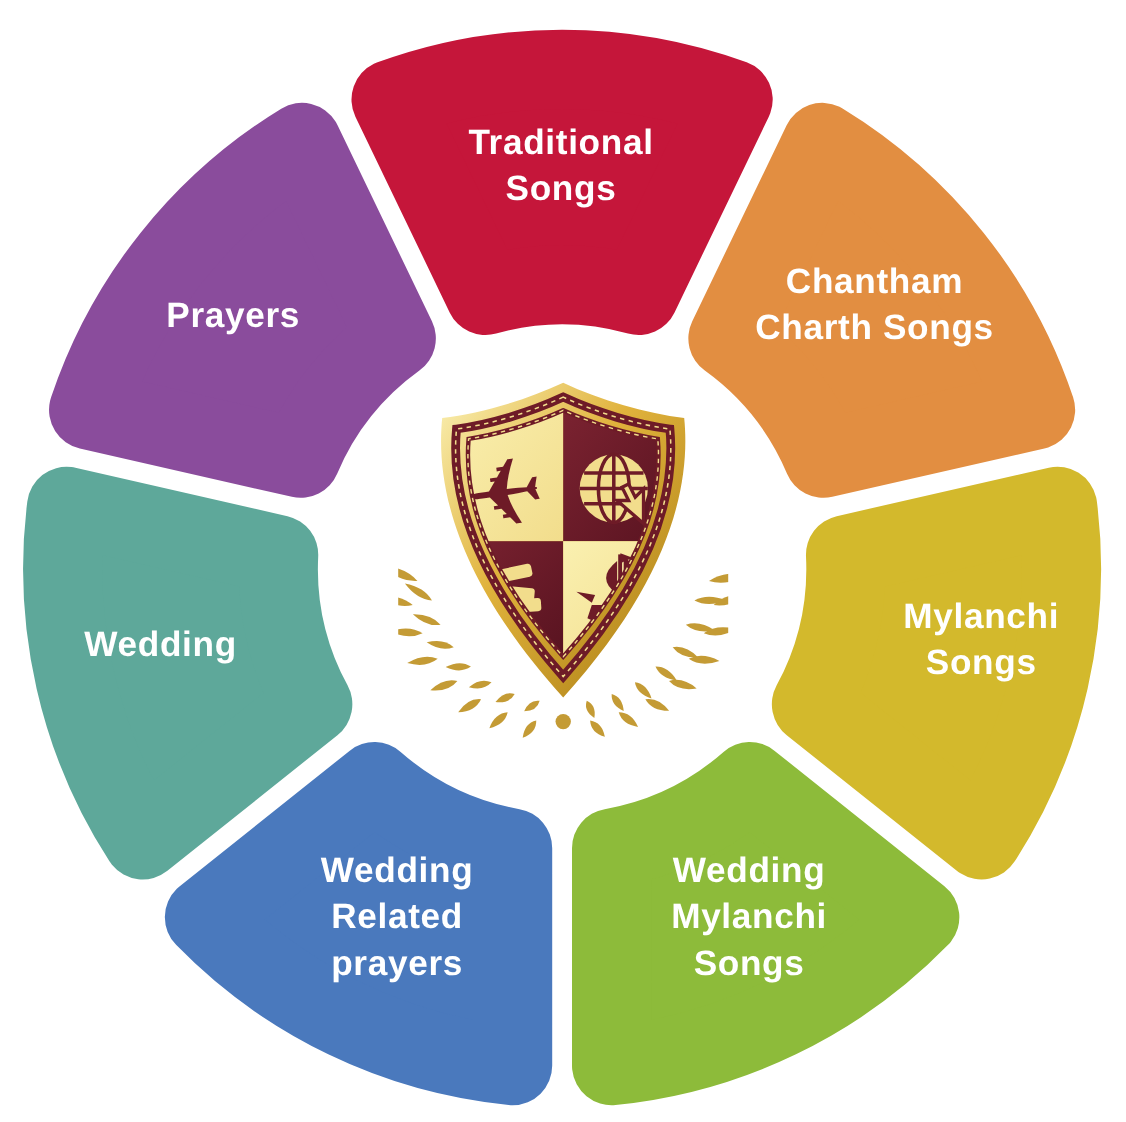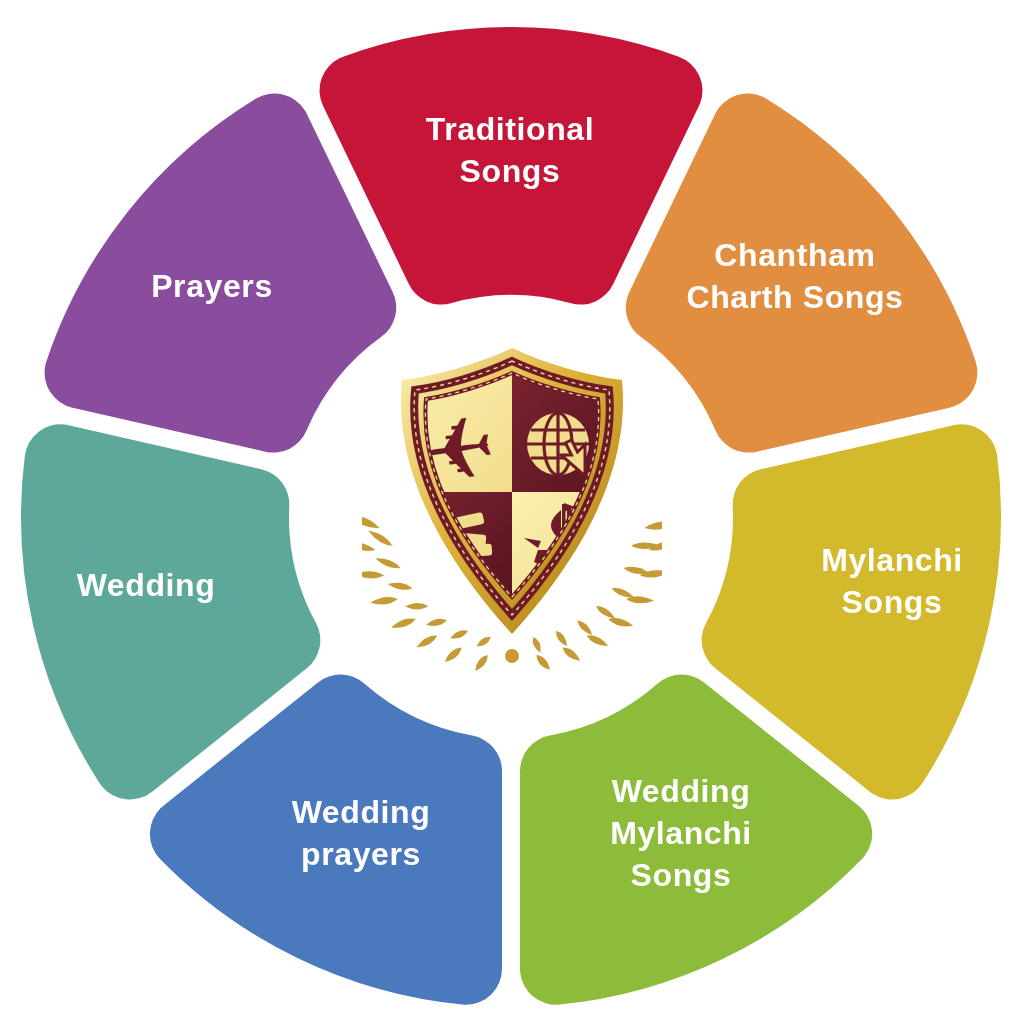--- a/index.html
+++ b/index.html
@@ -44,20 +44,21 @@
         <div>Mylanchi</div>
         <div>Songs</div>
       </div>
       <div class="seg-label" style="left: 681px; top: 833px;">
         <div>Wedding</div>
         <div>Mylanchi</div>
         <div>Songs</div>
       </div>
       <div class="seg-label" style="left: 361px; top: 833px;">
         <div>Wedding</div>
+        <div>Related</div>
         <div>prayers</div>
       </div>
       <div class="seg-label" style="left: 146px; top: 585px;">
         <div>Wedding</div>
       </div>
       <div class="seg-label" style="left: 212px; top: 286px;">
         <div>Prayers</div>
       </div>
     </div>
 

